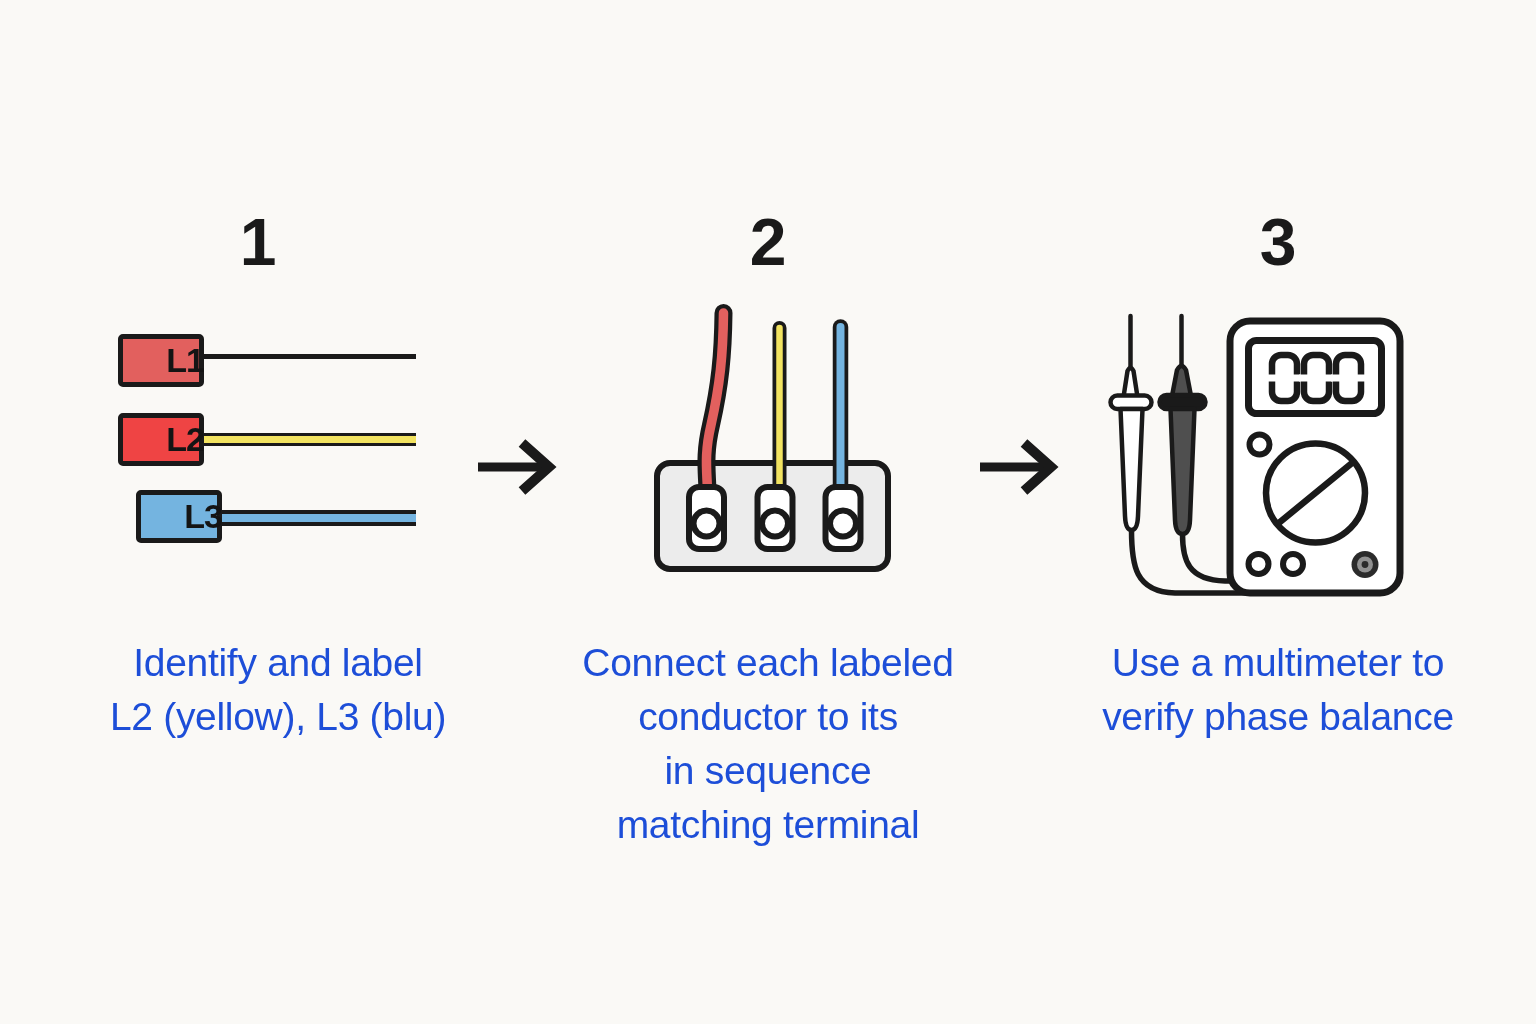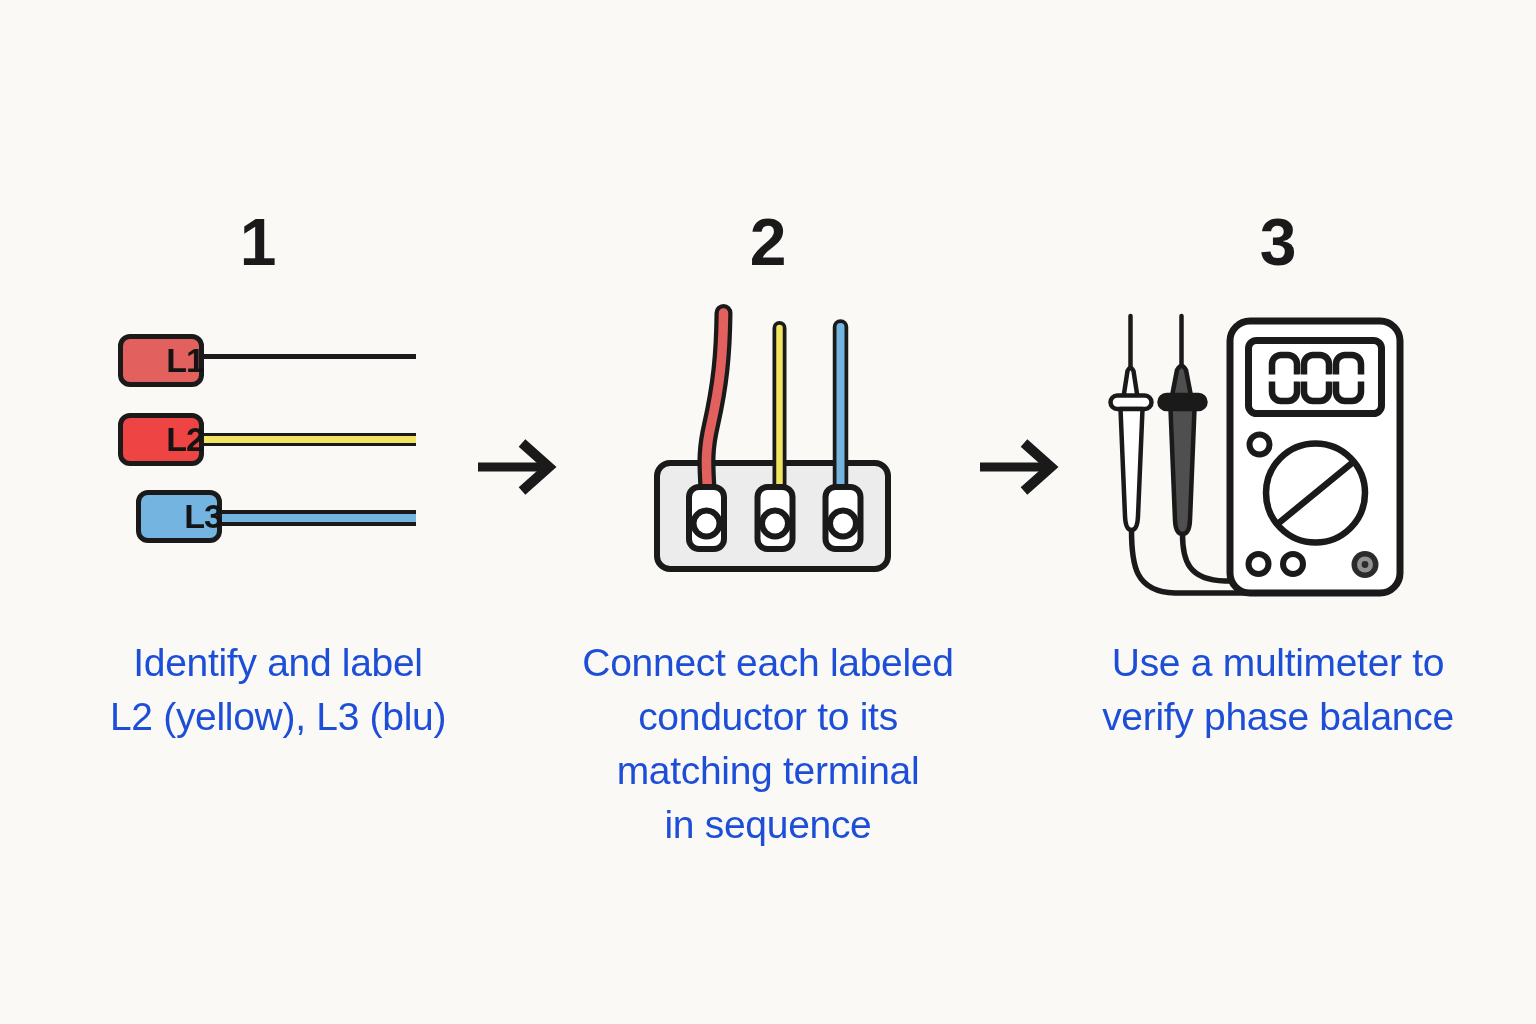--- a/index.html
+++ b/index.html
@@ -20,21 +20,21 @@
   .n1{left:158px}.n2{left:668px}.n3{left:1178px}
 
   
   .wire{position:absolute;left:200px;width:216px;box-sizing:border-box;}
   .wire-l1{top:354px;height:5px;background:#1A1A1A;}
   .wire-l2{top:433px;height:13px;border-top:3.5px solid #1A1A1A;border-bottom:3.5px solid #1A1A1A;}
   .wire-l3{top:510px;height:16px;border-top:4px solid #1A1A1A;border-bottom:4px solid #1A1A1A;}
 
   .tag{
     position:absolute;left:118px;width:86px;height:53px;
-    border:5px solid #1A1A1A;border-radius:12px;box-sizing:border-box;
+    border:5px solid #1A1A1A;border-radius:5px;box-sizing:border-box;
     display:flex;align-items:center;justify-content:center;
     font-weight:700;font-size:34px;letter-spacing:-1px;color:#141414;padding-left:48px;
   }
   .tag-l1{top:334px}.tag-l2{top:413px}.tag-l3{top:490px}
 
   
   .caption{
     position:absolute;top:636px;width:500px;
     text-align:center;font-size:39px;line-height:54px;letter-spacing:-0.3px;
     color:#1d4ed8;
@@ -162,21 +162,21 @@
     </g>
   </svg>
 
   <div class="caption c1">
     <div>Identify and label</div>
     <div>L2 (yellow), L3 (blu)</div>
   </div>
   <div class="caption c2">
     <div>Connect each labeled</div>
     <div>conductor to its</div>
+    <div>in sequence</div>
     <div>matching terminal</div>
-    <div>in sequence</div>
   </div>
   <div class="caption c3">
     <div>Use a multimeter to</div>
     <div>verify phase balance</div>
   </div>
 
 </div>
 
 </body></html>

